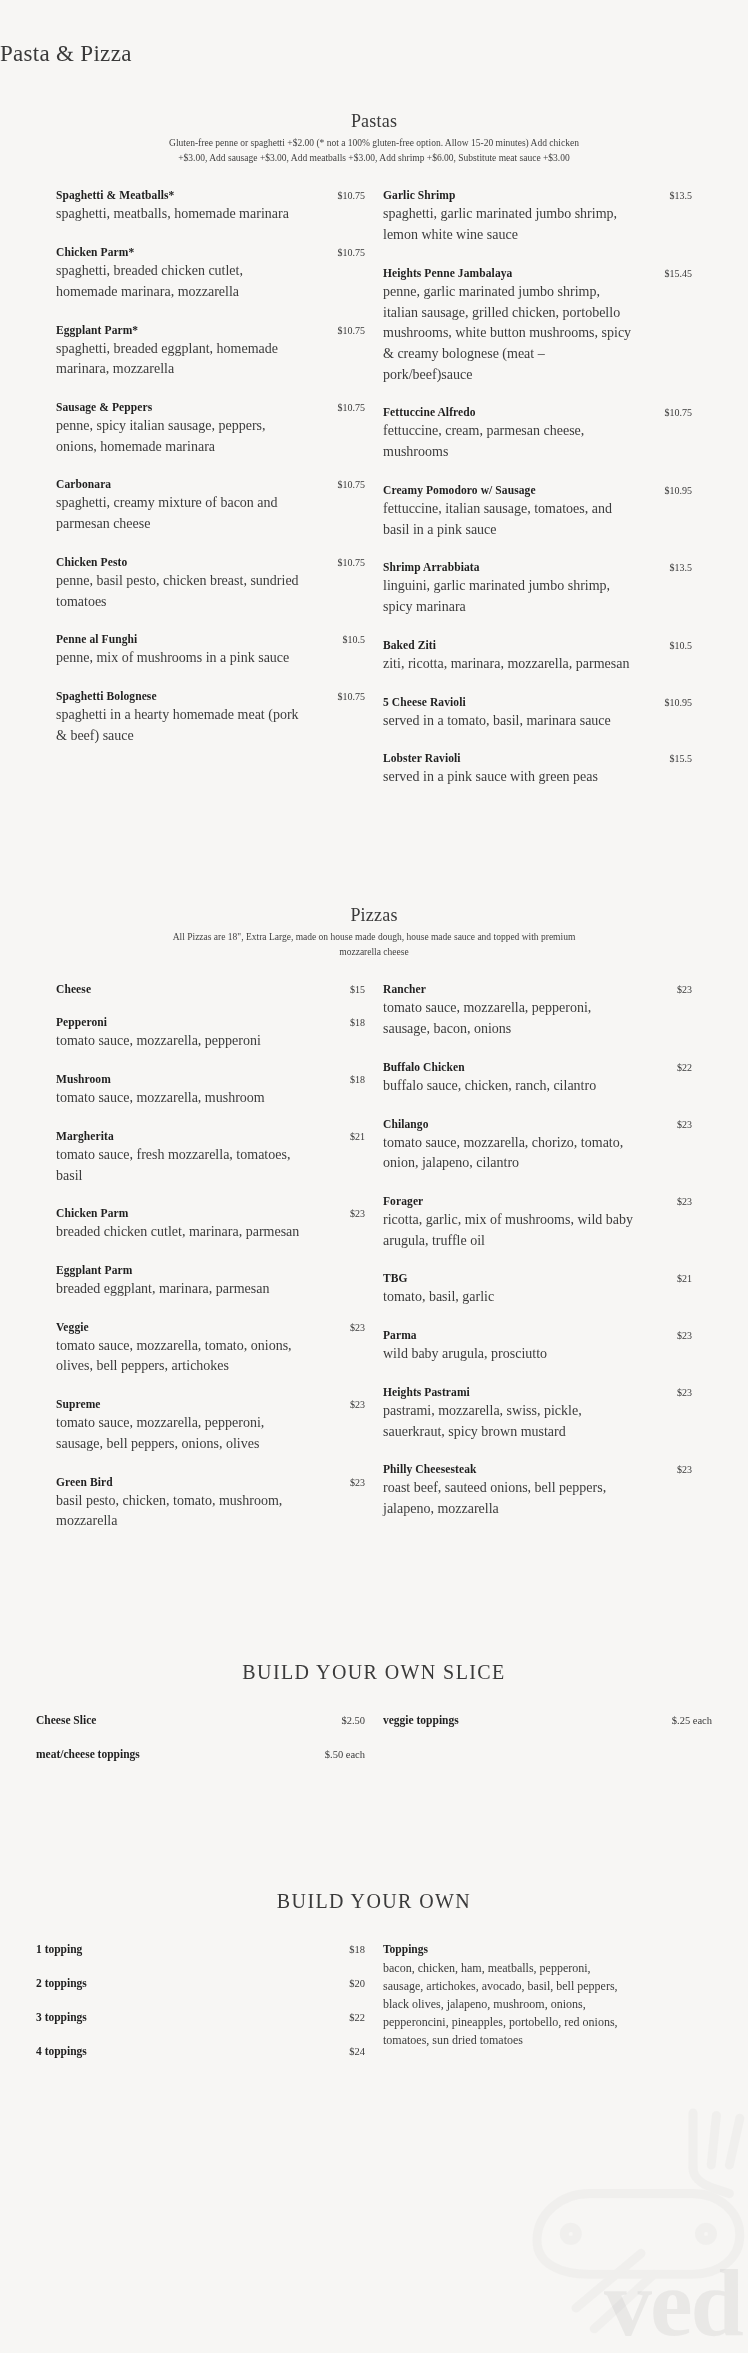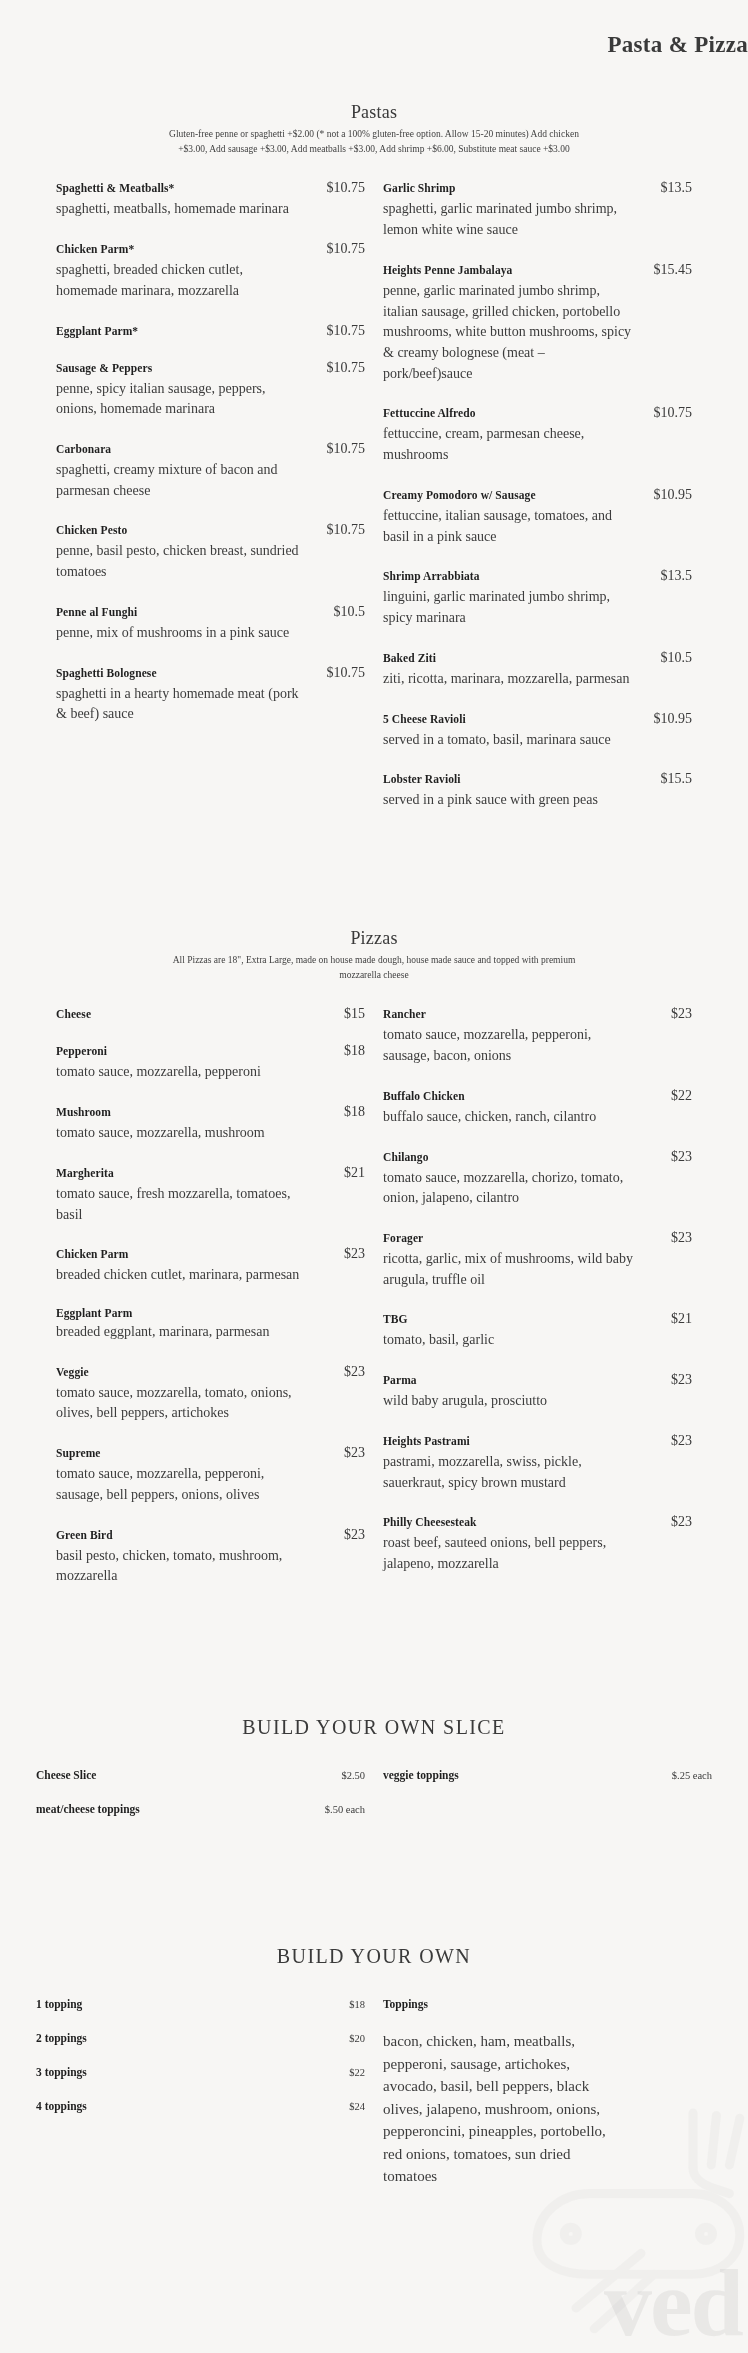--- a/index.html
+++ b/index.html
@@ -38,25 +38,25 @@
     line-height: 1;
     pointer-events: none;
     z-index: 0;
     font-family: "Liberation Serif", serif;
   }
 
   .page { position: relative; z-index: 2; }
 
   
   .page-title {
-    text-align: right;
+    text-align: left;
     font-size: 23px;
-    font-weight: 700;
+    font-weight: 400;
     letter-spacing: 0.3px;
-    padding-top: 32px;
+    padding-top: 41px;
     color: #3a3a3a;
   }
 
   
   .section { margin-top: 44px; }
   .section-pizzas { margin-top: 96px; }
 
   .section-title {
     text-align: center;
     font-size: 18px;
@@ -92,21 +92,21 @@
     align-items: baseline;
     gap: 10px;
   }
   .item-name {
     font-size: 11.5px;
     font-weight: 700;
     color: #1f1f1f;
     letter-spacing: 0.1px;
   }
   .item-price {
-    font-size: 14px;
+    font-size: 10px;
     font-weight: 400;
     color: #3a3a3a;
     white-space: nowrap;
     flex-shrink: 0;
     margin-left: 18px;
   }
   .item-desc {
     font-size: 14px;
     line-height: 1.48;
     color: #3c3c3c;
@@ -142,24 +142,24 @@
     font-size: 11.5px;
     font-weight: 700;
     color: #1f1f1f;
   }
   .byo-price {
     font-size: 10.5px;
     color: #3a3a3a;
     white-space: nowrap;
   }
   .byo-desc {
-    font-size: 15px;
+    font-size: 12px;
     line-height: 1.5;
     color: #3c3c3c;
-    margin-top: 20px;
+    margin-top: 4px;
     max-width: 240px;
   }
   .spacer-bottom { height: 70px; }
 </style>
 </head>
 <body>
 
 <div class="watermark">
   <svg viewBox="0 0 200 200" xmlns="http://www.w3.org/2000/svg">
     <g fill="none" stroke="#8a8a8a" stroke-width="7" stroke-linecap="round" stroke-linejoin="round">
@@ -202,20 +202,21 @@
             <span class="item-price">$10.75</span>
           </div>
           <div class="item-desc">spaghetti, breaded chicken cutlet, homemade marinara, mozzarella</div>
         </div>
 
         <div class="item">
           <div class="item-head">
             <span class="item-name">Eggplant Parm*</span>
             <span class="item-price">$10.75</span>
           </div>
+          <div class="item-desc">spaghetti, breaded eggplant, homemade marinara, mozzarella</div>
         </div>
 
         <div class="item">
           <div class="item-head">
             <span class="item-name">Sausage &amp; Peppers</span>
             <span class="item-price">$10.75</span>
           </div>
           <div class="item-desc">penne, spicy italian sausage, peppers, onions, homemade marinara</div>
         </div>
 

